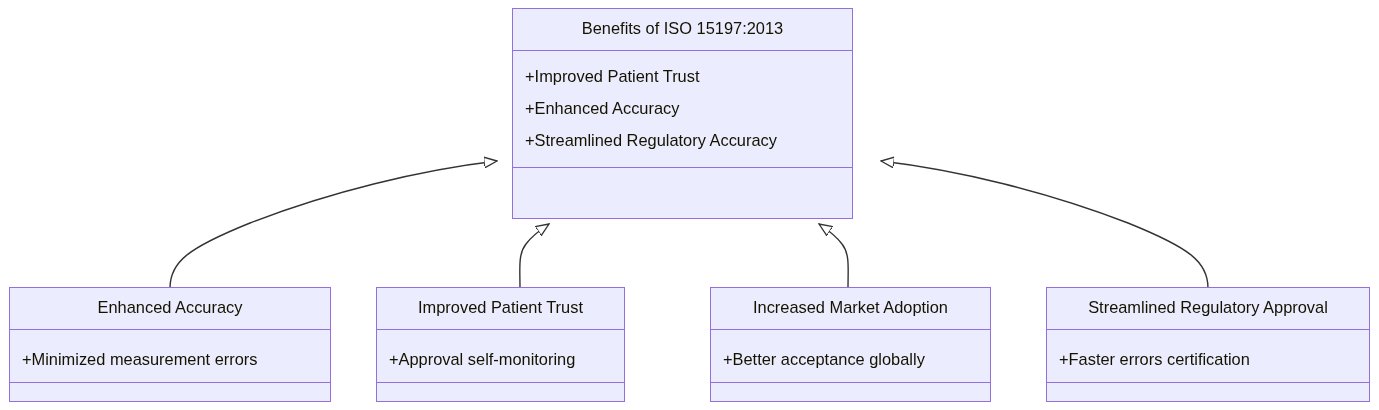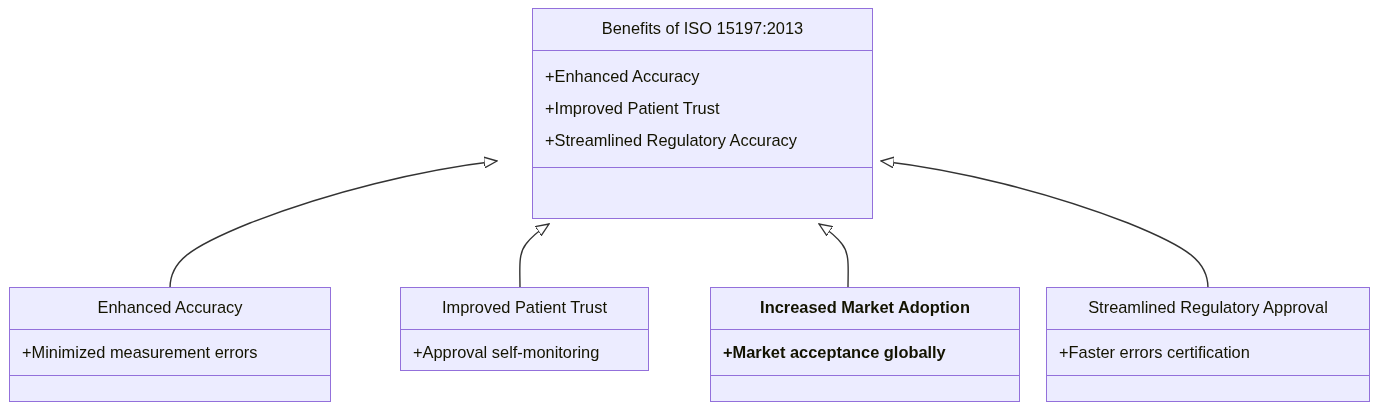--- a/index.html
+++ b/index.html
@@ -61,20 +61,21 @@
   .uml-methods {
     box-sizing: border-box;
     flex: 1 1 auto;
     min-height: 14px;
   }
   .child-class .uml-attrs {
     padding: 12px 12px 13px 12px;
   }
   .child-class .uml-attr {
     line-height: 1.25;
+    margin-top: 7px;
   }
 </style>
 </head>
 <body>
 
 <div id="diagram-root">
 
   <svg id="edge-layer" viewBox="0 0 1379 410">
     <defs>
       <marker id="genArrow" markerWidth="14" markerHeight="12" refX="13" refY="6" orient="auto" markerUnits="userSpaceOnUse">
@@ -84,50 +85,50 @@
 
     <path d="M 170 288 C 170 262 188 248 250 223 C 330 192 420 170 497 161" fill="none" stroke="#333333" stroke-width="1.4" marker-end="url(#genArrow)"></path>
 
     <path d="M 520 288 C 520 268 518 254 526 244 C 532 236 540 230 549 224" fill="none" stroke="#333333" stroke-width="1.4" marker-end="url(#genArrow)"></path>
 
     <path d="M 848 288 C 848 268 850 254 842 244 C 836 236 828 230 819 224" fill="none" stroke="#333333" stroke-width="1.4" marker-end="url(#genArrow)"></path>
 
     <path d="M 1208 288 C 1208 262 1190 248 1128 223 C 1048 192 958 170 881 161" fill="none" stroke="#333333" stroke-width="1.4" marker-end="url(#genArrow)"></path>
   </svg>
 
-  <div class="uml-class parent-class" style="left:512px; top:8px; width:341px; height:211px;margin-left:20px;">
+  <div class="uml-class parent-class" style="left:512px; top:8px; width:341px; height:211px;">
     <div class="uml-title">Benefits of ISO 15197:2013</div>
     <div class="uml-attrs">
+      <div class="uml-attr">+Improved Patient Trust</div>
       <div class="uml-attr">+Enhanced Accuracy</div>
-      <div class="uml-attr">+Improved Patient Trust</div>
       <div class="uml-attr">+Streamlined Regulatory Accuracy</div>
     </div>
     <div class="uml-methods"></div>
   </div>
 
   <div class="uml-class child-class" style="left:9px; top:287px; width:322px; height:115px;">
     <div class="uml-title">Enhanced Accuracy</div>
     <div class="uml-attrs">
       <div class="uml-attr">+Minimized measurement errors</div>
     </div>
     <div class="uml-methods"></div>
   </div>
 
-  <div class="uml-class child-class" style="left:400px; top:287px; width:249px; height:84px;">
+  <div class="uml-class child-class" style="left:376px; top:287px; width:249px; height:115px;">
     <div class="uml-title">Improved Patient Trust</div>
     <div class="uml-attrs">
       <div class="uml-attr">+Approval self-monitoring</div>
     </div>
     <div class="uml-methods"></div>
   </div>
 
-  <div class="uml-class child-class" style="left:710px; top:287px; width:310px; height:115px;font-weight:bold;">
+  <div class="uml-class child-class" style="left:710px; top:287px; width:281px; height:115px;">
     <div class="uml-title">Increased Market Adoption</div>
     <div class="uml-attrs">
-      <div class="uml-attr">+Market acceptance globally</div>
+      <div class="uml-attr">+Better acceptance globally</div>
     </div>
     <div class="uml-methods"></div>
   </div>
 
   <div class="uml-class child-class" style="left:1046px; top:287px; width:324px; height:115px;justify-content:flex-end;">
     <div class="uml-title">Streamlined Regulatory Approval</div>
     <div class="uml-attrs">
       <div class="uml-attr">+Faster errors certification</div>
     </div>
     <div class="uml-methods"></div>

